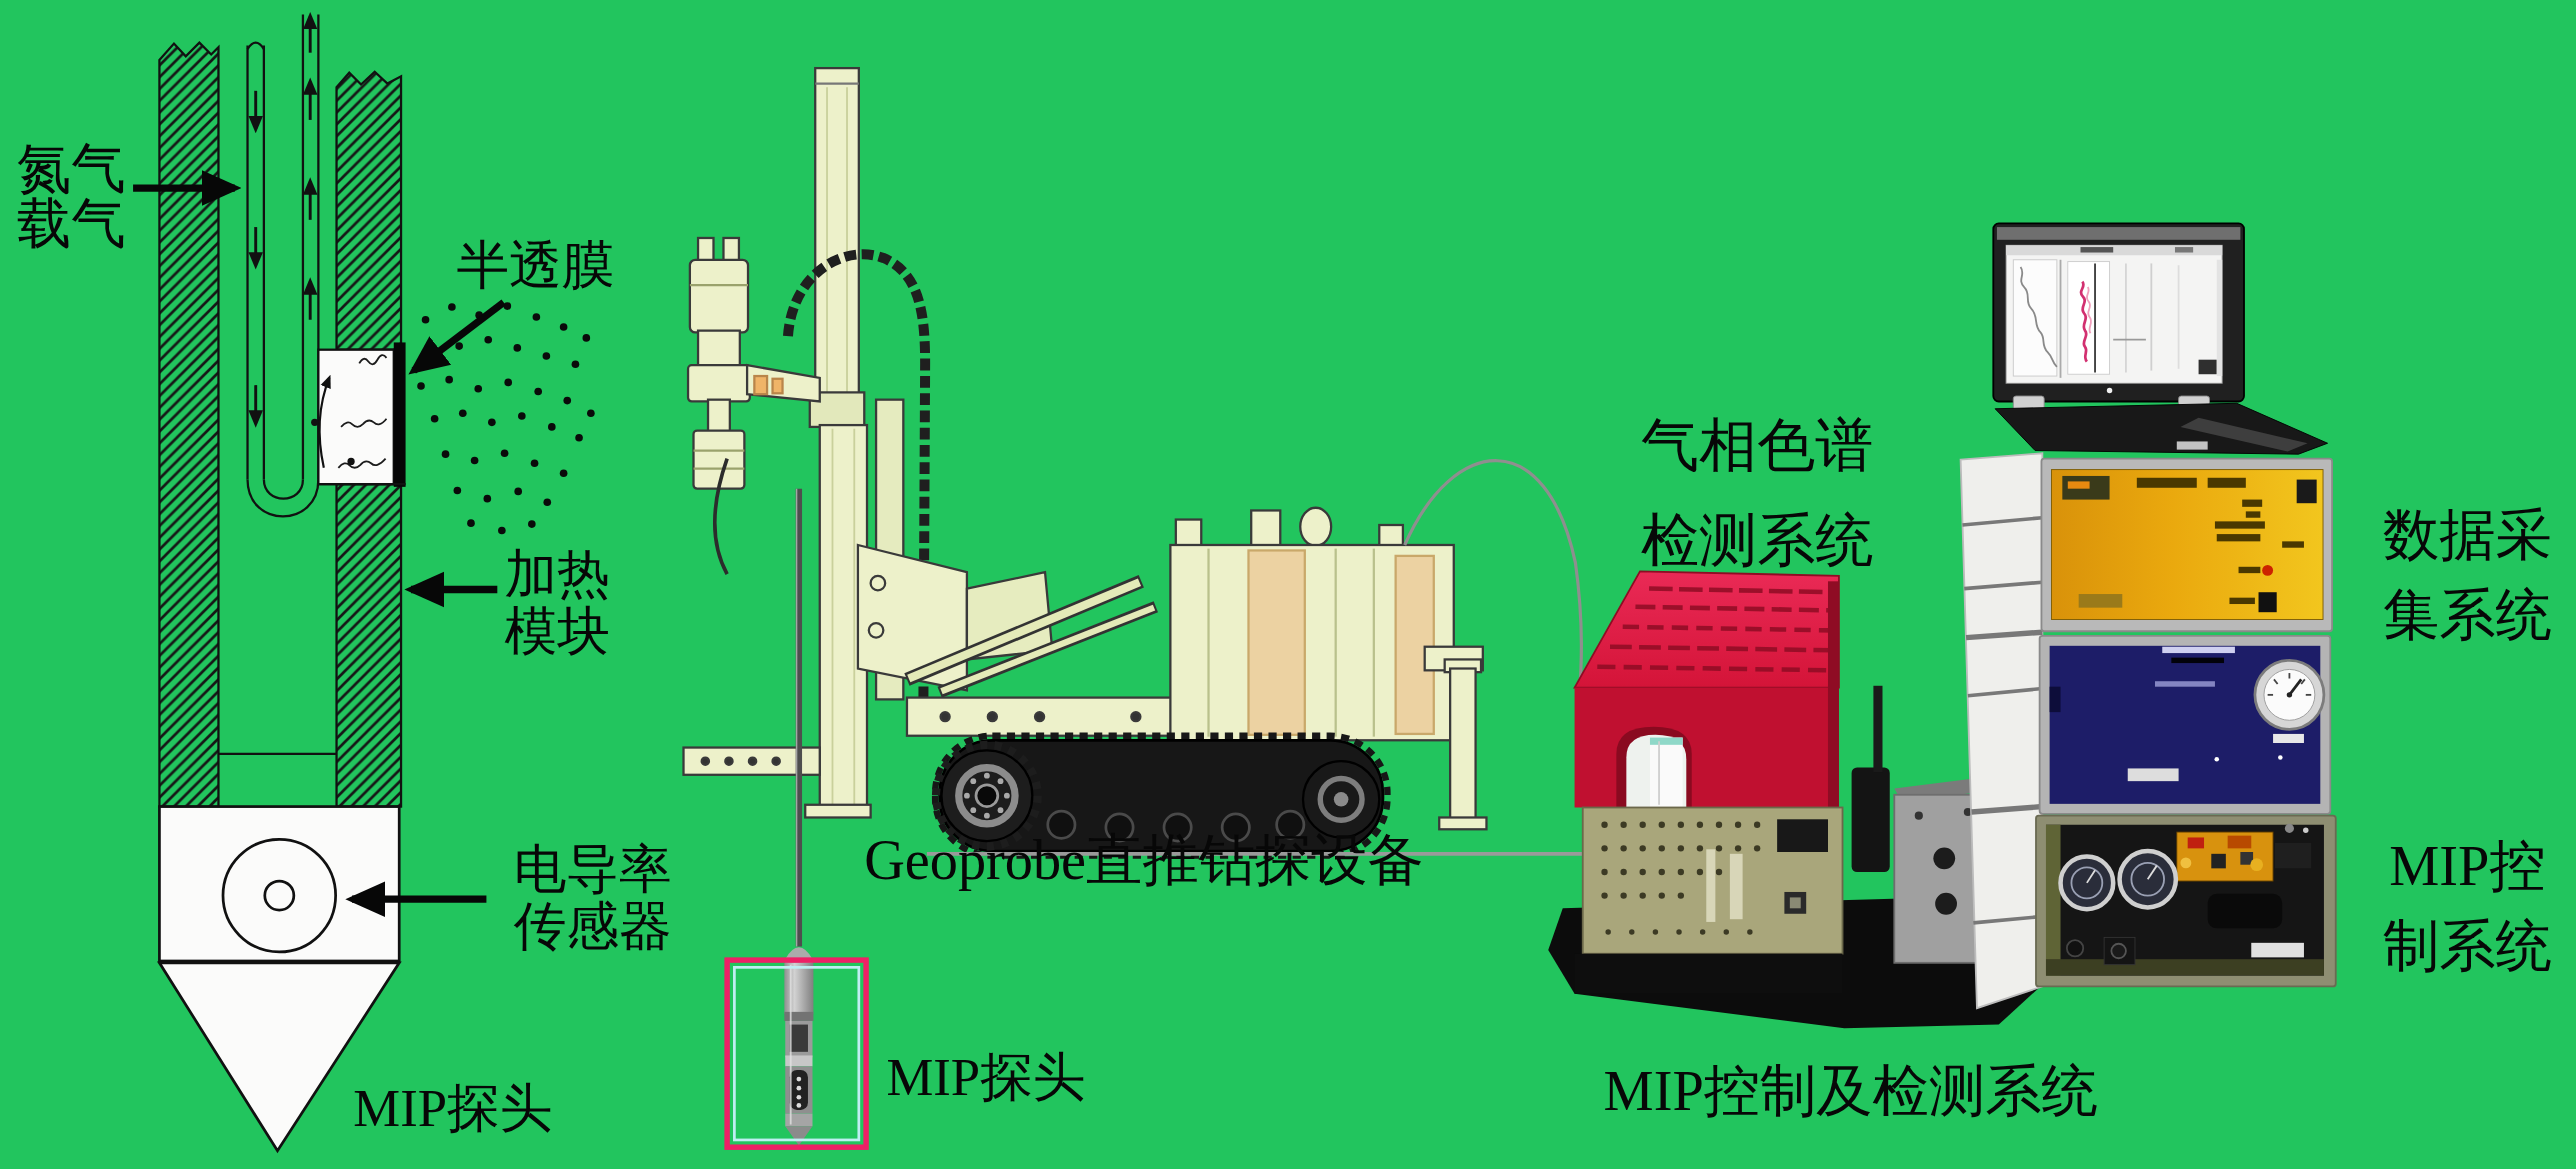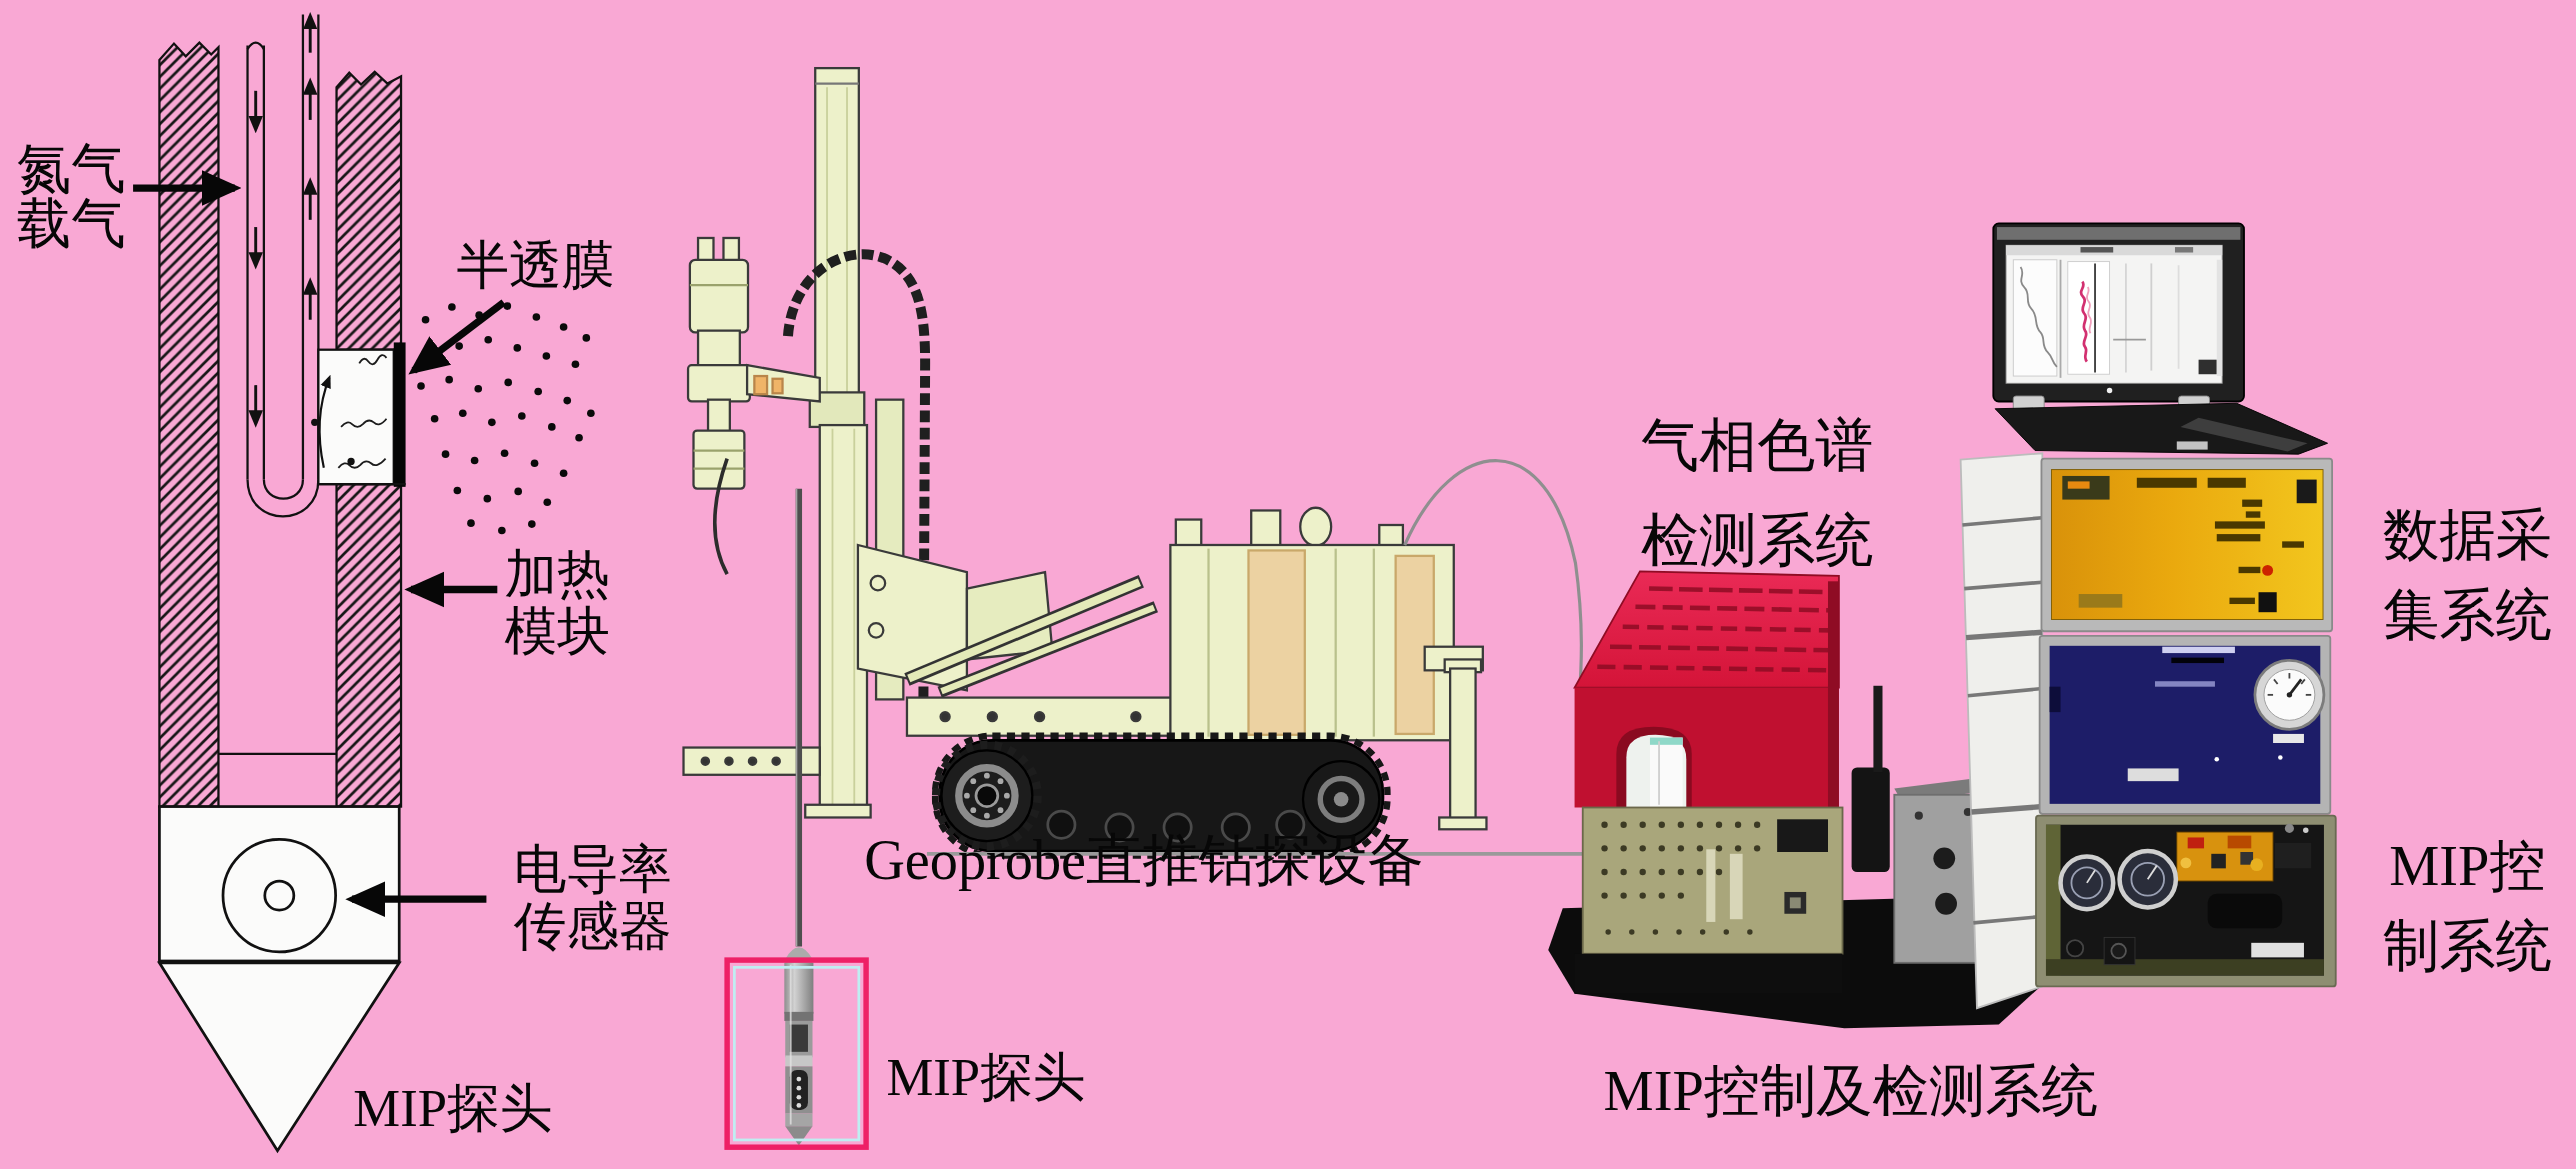--- a/index.html
+++ b/index.html
@@ -1,16 +1,16 @@
 <!DOCTYPE html>
 <html style="font-size:14.5px"><head>
 <meta charset="utf-8">
 <style>
   html,body{margin:0;padding:0;background:#f6f6f4;}
-  .stage{position:relative;width:2576px;height:1169px;background:#f9a8d4;overflow:hidden;text-align:right;}
+  .stage{position:relative;width:2576px;height:1169px;background:#22c55e;overflow:hidden;text-align:right;}
   svg{position:absolute;left:0;top:0;}
   text.lbl{font-family:"Liberation Serif","DejaVu Serif",serif;fill:#070707;}
 </style>
 </head>
 <body>
 
 <div class="stage">
 <svg width="2576" height="1169" viewBox="0 0 2835 1287" xmlns="http://www.w3.org/2000/svg">
   <defs>
     <pattern id="hatch" patternUnits="userSpaceOnUse" width="13" height="13">

